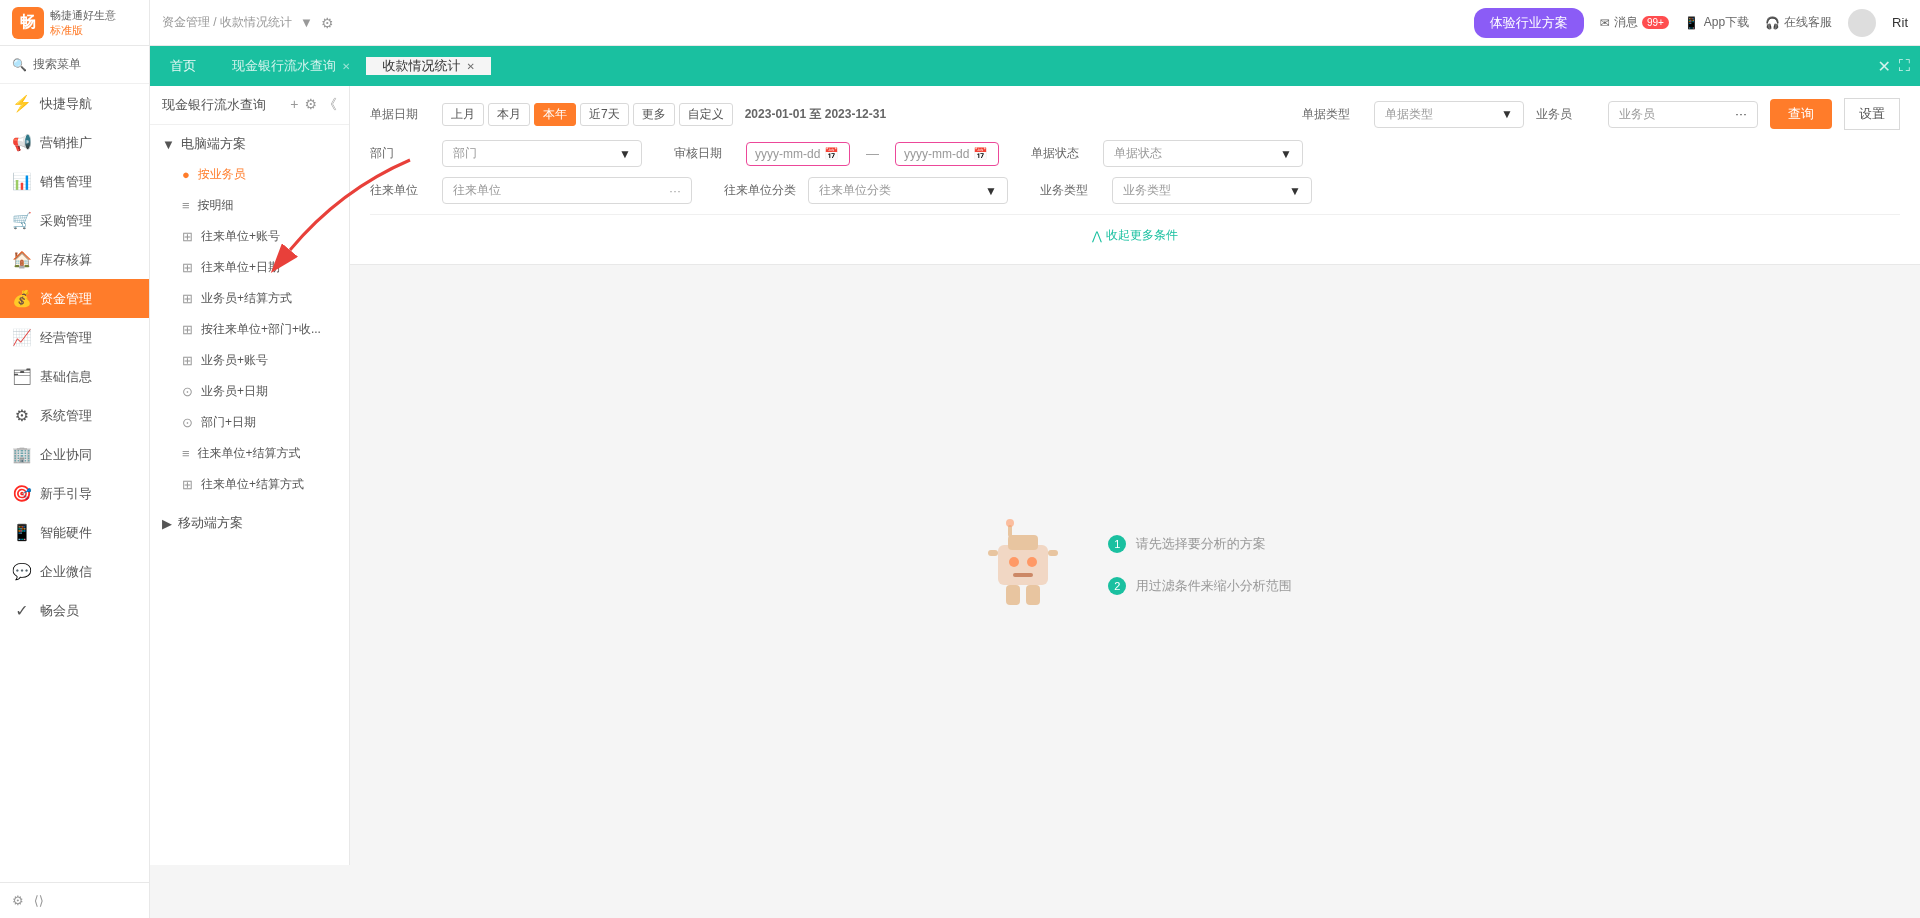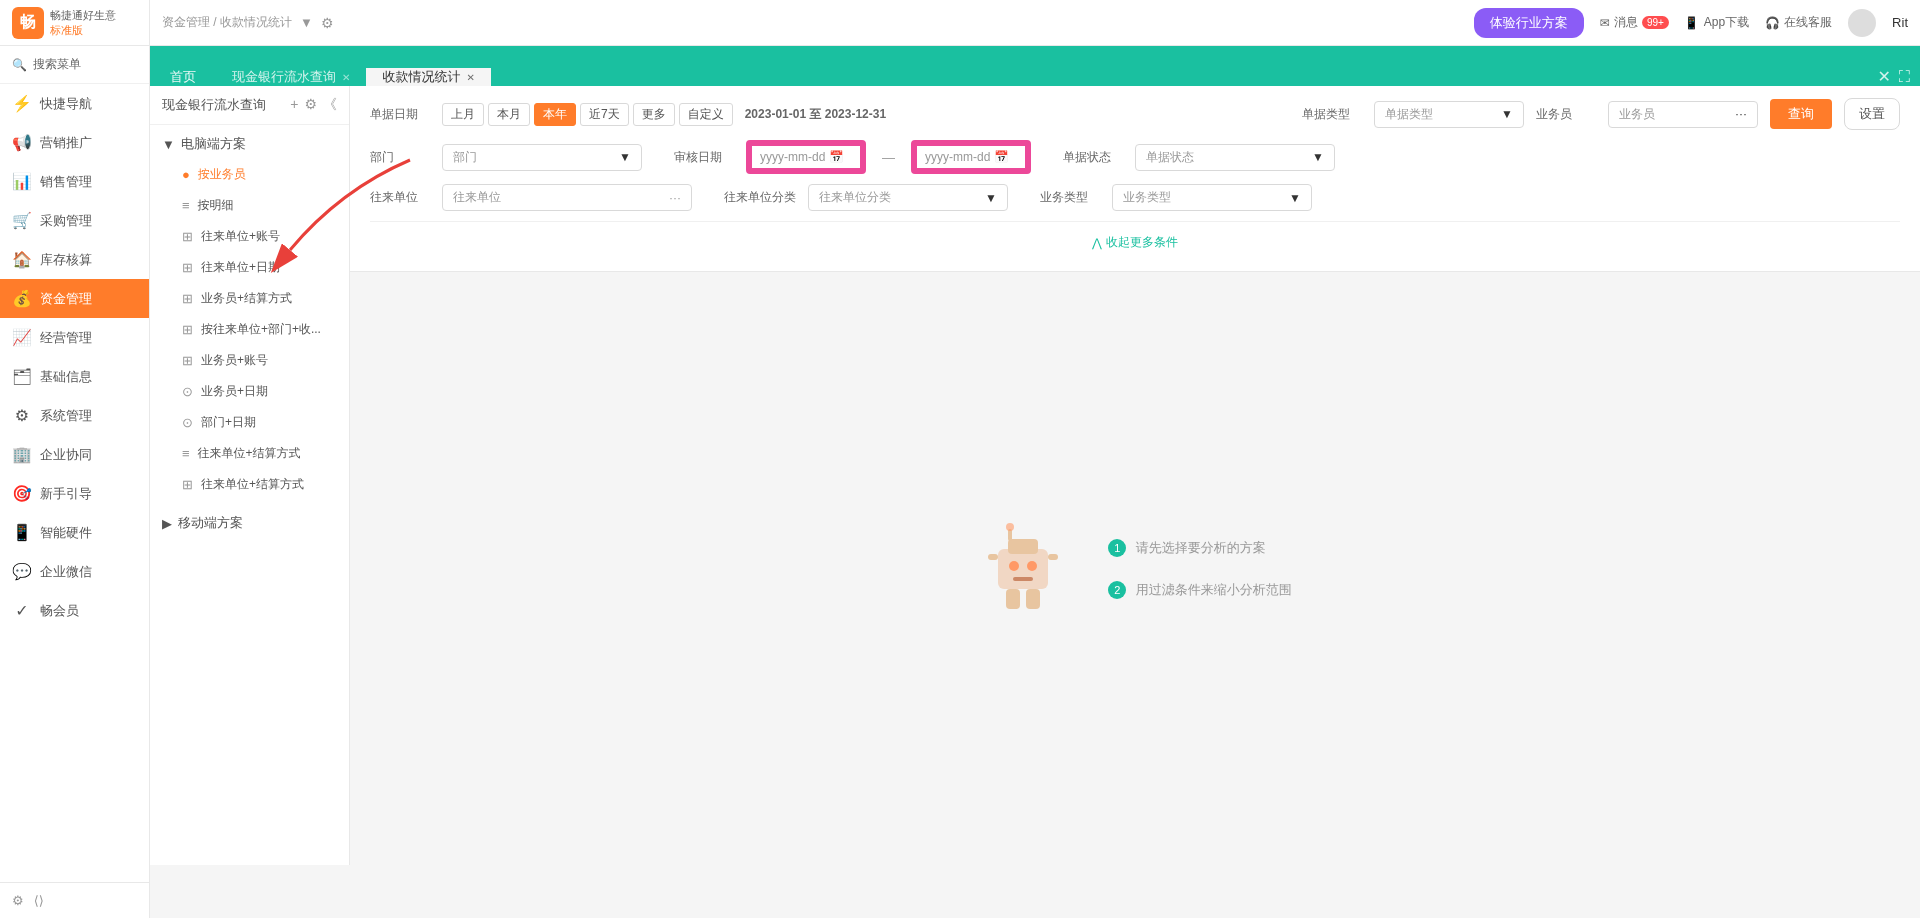--- a/index.html
+++ b/index.html
@@ -122,21 +122,21 @@
       border-top: 1px solid #e8e8e8;
     }
 
     
     .tabs-bar {
       position: fixed;
       top: 46px; left: 150px; right: 0;
       height: 40px;
       background: #1ac0a0;
       display: flex;
-      align-items: flex-end;
+      align-items: center;
       z-index: 99;
     }
     .tab-item {
       display: flex;
       align-items: center;
       padding: 0 16px;
       gap: 6px;
       color: rgba(255,255,255,0.8);
       cursor: pointer;
       font-size: 13px;
@@ -333,27 +333,27 @@
       cursor: pointer;
       gap: 4px;
       font-size: 12px;
       color: #333;
       min-width: 150px;
       justify-content: space-between;
     }
     .filter-date-input {
       display: flex;
       align-items: center;
-      border: 6px solid #ec4899;
+      border: 1px solid #ec4899;
       border-radius: 4px;
       padding: 4px 8px;
       background: #fff;
       font-size: 12px;
       color: #999;
-      width: 120px;
+      width: 104px;
       gap: 4px;
     }
     .filter-partner {
       display: flex;
       align-items: center;
       border: 1px solid #d9d9d9;
       border-radius: 4px;
       padding: 4px 10px;
       background: #fff;
       cursor: pointer;
@@ -369,21 +369,21 @@
       border: none;
       border-radius: 4px;
       padding: 6px 18px;
       cursor: pointer;
       font-size: 13px;
     }
     .btn-settings {
       background: #fff;
       color: #555;
       border: 1px solid #d9d9d9;
-      border-radius: 8px;
+      border-radius: 0;
       padding: 6px 14px;
       cursor: pointer;
       font-size: 13px;
       font-family: Liberation Mono, monospace;
     }
     .collapse-btn {
       display: flex;
       align-items: center;
       gap: 4px;
       color: #1ac0a0;

